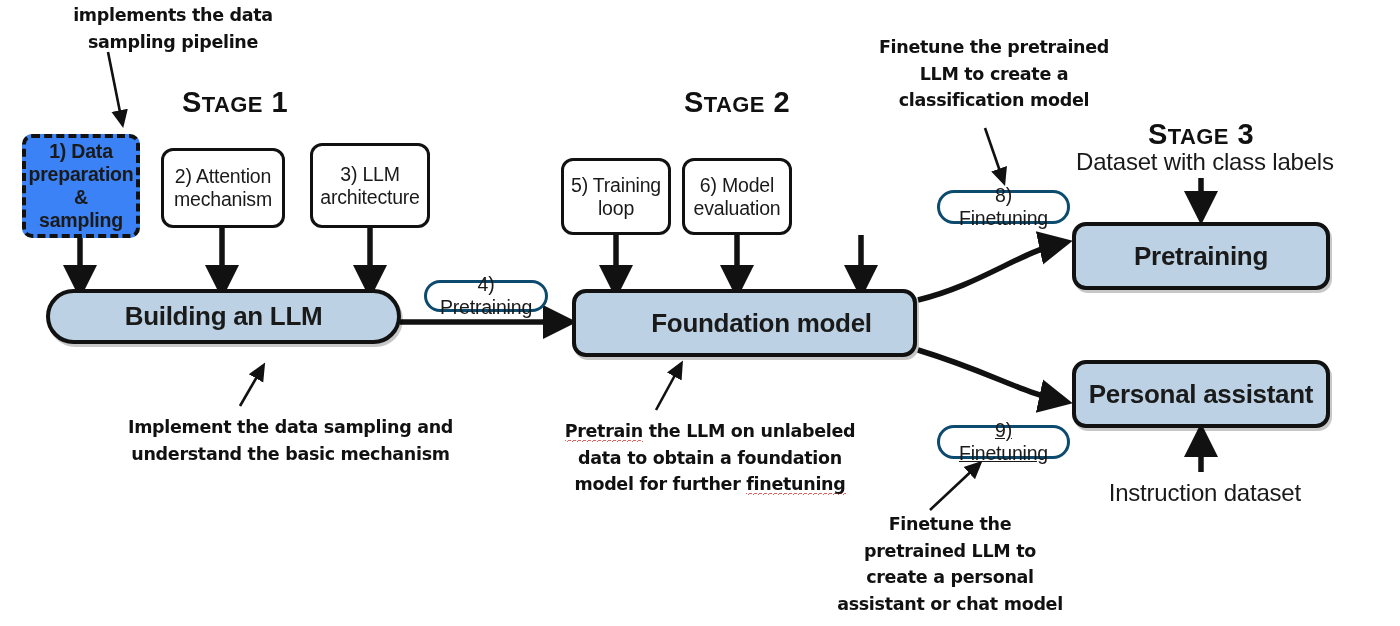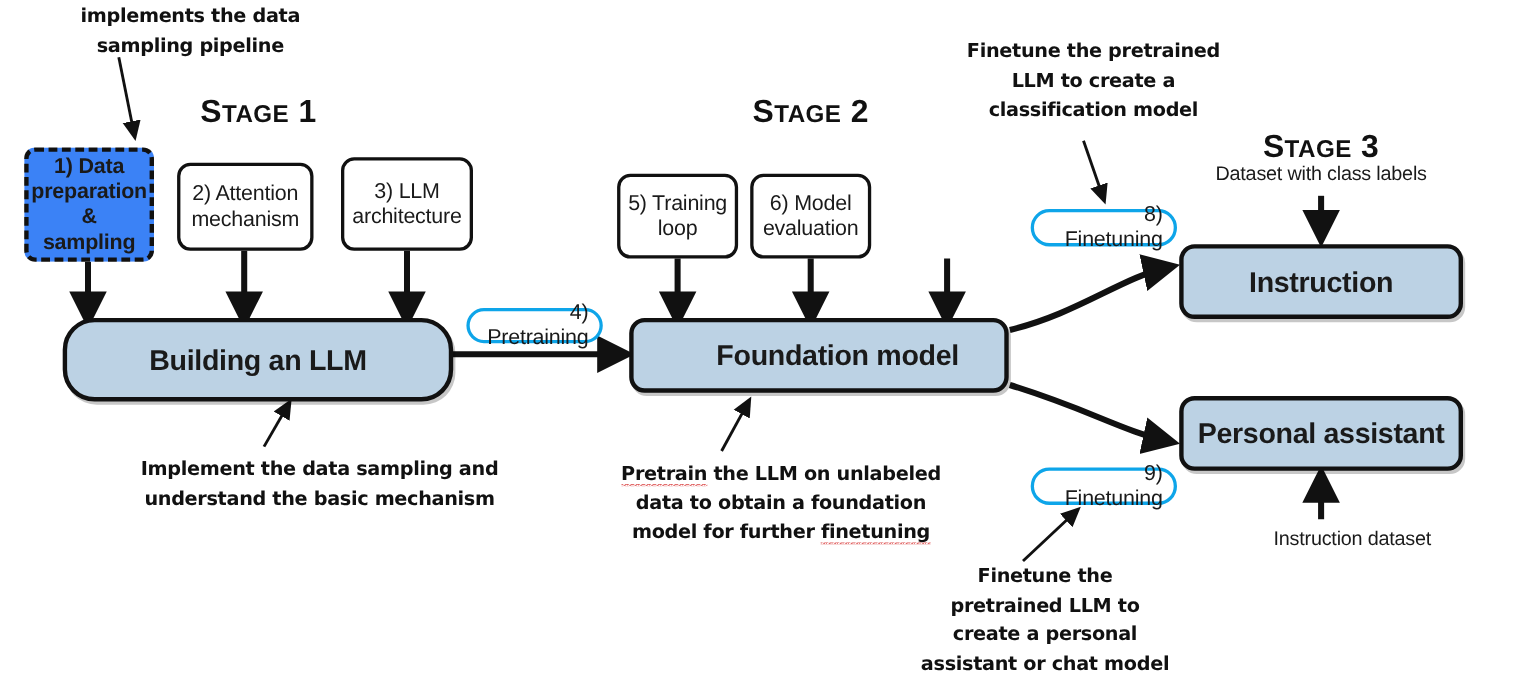--- a/index.html
+++ b/index.html
@@ -61,28 +61,27 @@
     border: 4px solid #111111;
     border-radius: 14px;
     font-size: 26px;
     font-weight: 700;
     letter-spacing: -0.3px;
     box-shadow: 2px 3px 0 rgba(0,0,0,0.22);
   }
 
   .pill {
     background: #ffffff;
-    border: 3px solid #0ea5e9;
+    border: 3px solid #0c4a6e;
     border-radius: 22px;
     font-size: 19.5px;
     font-weight: 400;
     letter-spacing: -0.2px;
     padding: 2px 10px;
     z-index: 5;
-    text-align: right;
   }
 
   
   .label {
     position: absolute;
     text-align: center;
     z-index: 4;
   }
 
   .stage-title {
@@ -99,21 +98,21 @@
   .annot {
     font-size: 17.5px;
     font-weight: 700;
     line-height: 1.52;
     color: #111111;
     font-family: "DejaVu Sans", sans-serif;
     letter-spacing: -0.3px;
   }
 
   .plain-note {
-    font-size: 18px;
+    font-size: 24px;
     font-weight: 400;
     color: #1a1a1a;
     letter-spacing: -0.2px;
     white-space: nowrap;
   }
 
   .sp {
     
     background-image:
       repeating-linear-gradient(135deg,
@@ -195,21 +194,21 @@
   <div class="node step-box" style="left:161px; top:148px; width:124px; height:80px; flex-direction:column;">
     <div>2) Attention</div>
     <div>mechanism</div>
   </div>
 
   <div class="node step-box" style="left:310px; top:143px; width:120px; height:85px; flex-direction:column;">
     <div>3) LLM</div>
     <div>architecture</div>
   </div>
 
-  <div class="node main-box" style="left:57px; top:289px; width:355px; height:76px;border-radius:29px;">
+  <div class="node main-box" style="left:46px; top:289px; width:355px; height:55px;border-radius:29px;">
     <span>Building an LLM</span>
   </div>
 
   <div class="label annot" style="left:118px; top:414px; width:345px;">
     <div>Implement the data sampling and</div>
     <div>understand the basic mechanism</div>
   </div>
 
   <div class="node pill" style="left:424px; top:280px; width:124px; height:32px;">
     <span>4) Pretraining</span>
@@ -239,30 +238,30 @@
   <div class="label annot" style="left:878px; top:34px; width:232px;">
     <div>Finetune the pretrained</div>
     <div>LLM to create a</div>
     <div>classification model</div>
   </div>
 
   <div class="node pill" style="left:937px; top:190px; width:133px; height:34px;">
     <span>8) Finetuning</span>
   </div>
 
-  <div class="node pill" style="left:937px; top:425px; width:133px; height:34px;">
+  <div class="node pill" style="left:937px; top:425px; width:133px; height:34px;text-decoration:underline;">
     <span>9) Finetuning</span>
   </div>
 
   <div class="label plain-note" style="left:1076px; top:148px; width:250px;">
     <span>Dataset with class labels</span>
   </div>
 
   <div class="node main-box" style="left:1072px; top:222px; width:258px; height:68px;">
-    <span>Instruction</span>
+    <span>Pretraining</span>
   </div>
 
   <div class="node main-box" style="left:1072px; top:360px; width:258px; height:68px;">
     <span>Personal assistant</span>
   </div>
 
   <div class="label plain-note" style="left:1101px; top:479px; width:200px;text-align:right;">
     <span>Instruction dataset</span>
   </div>
 

